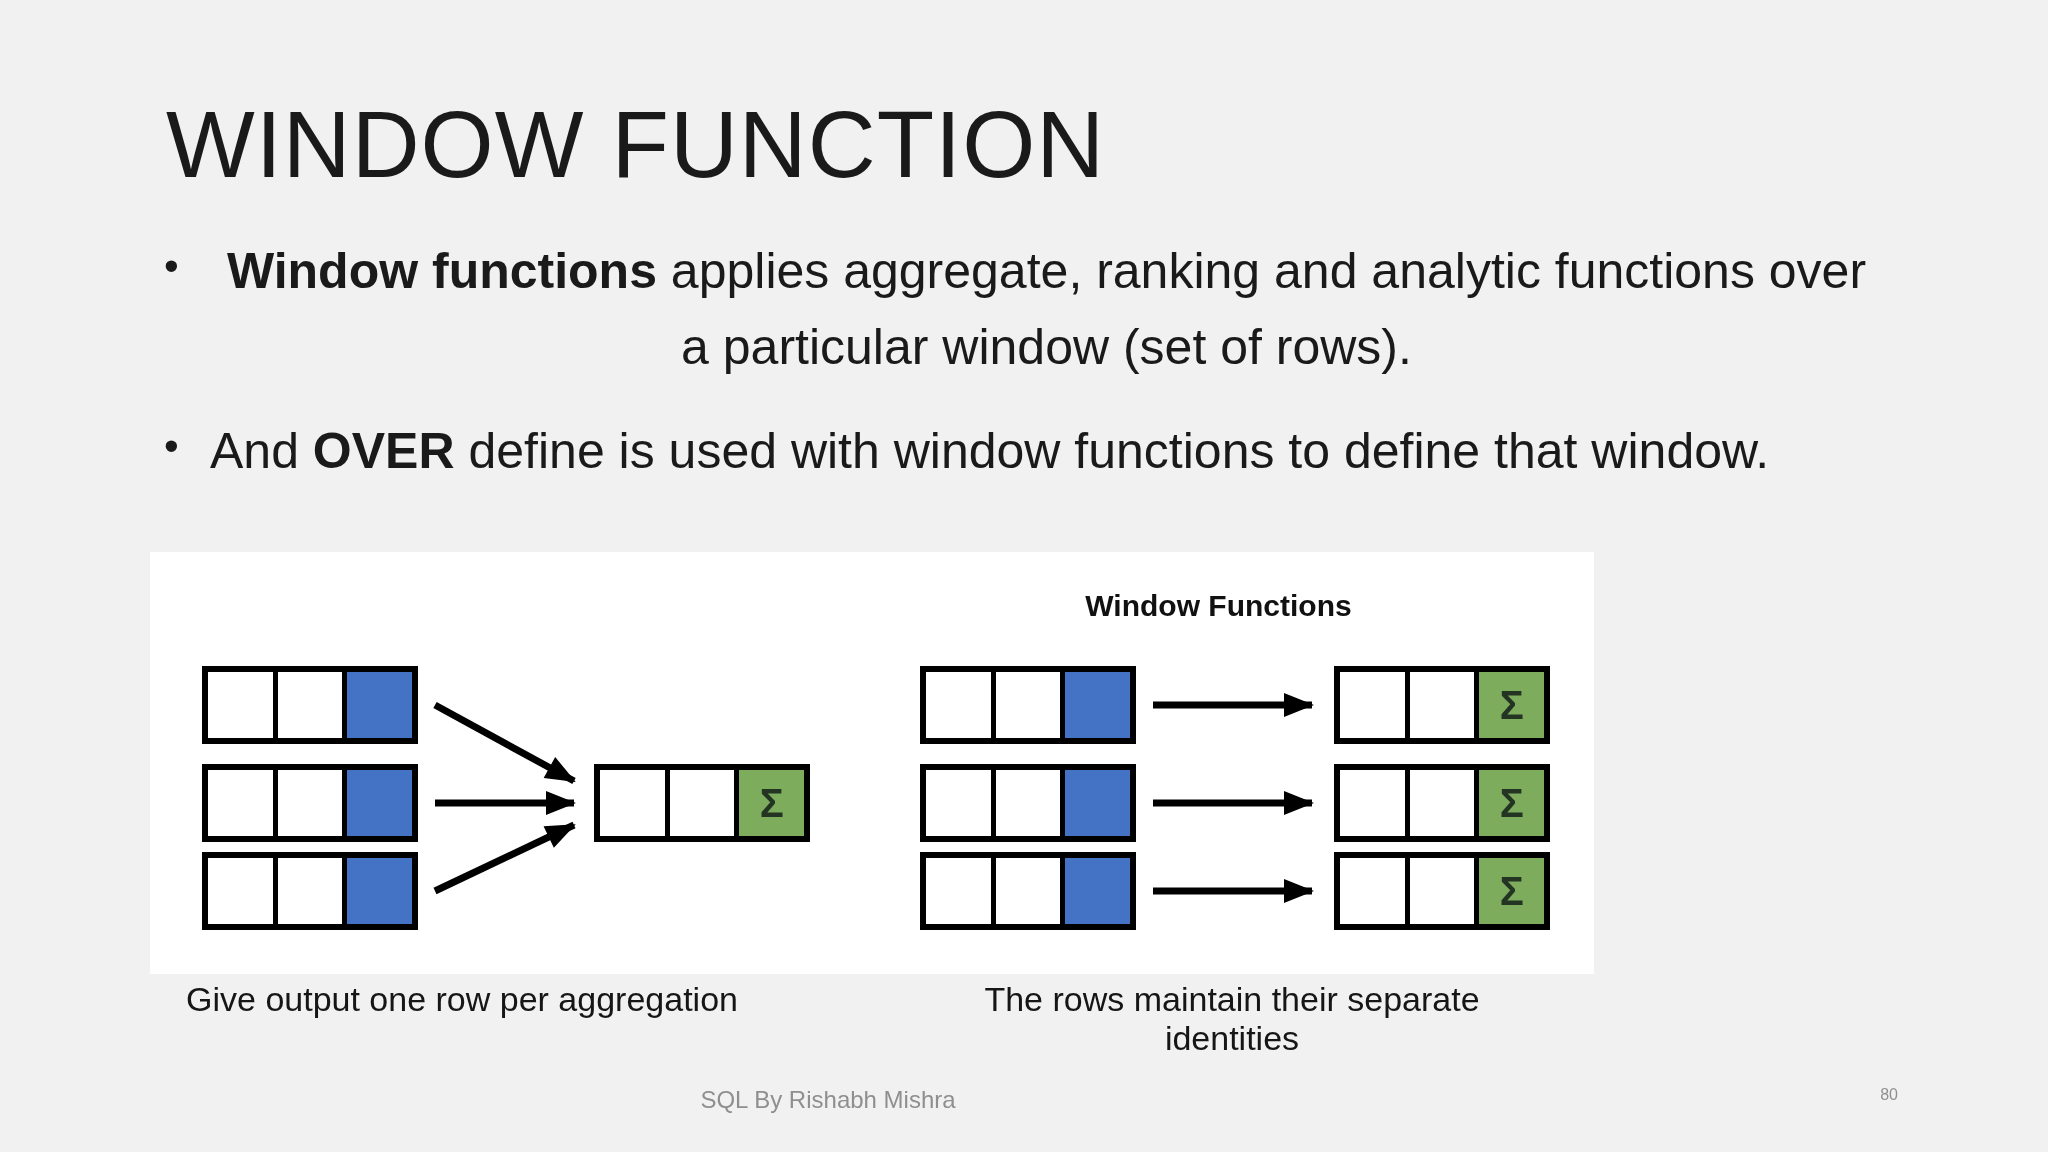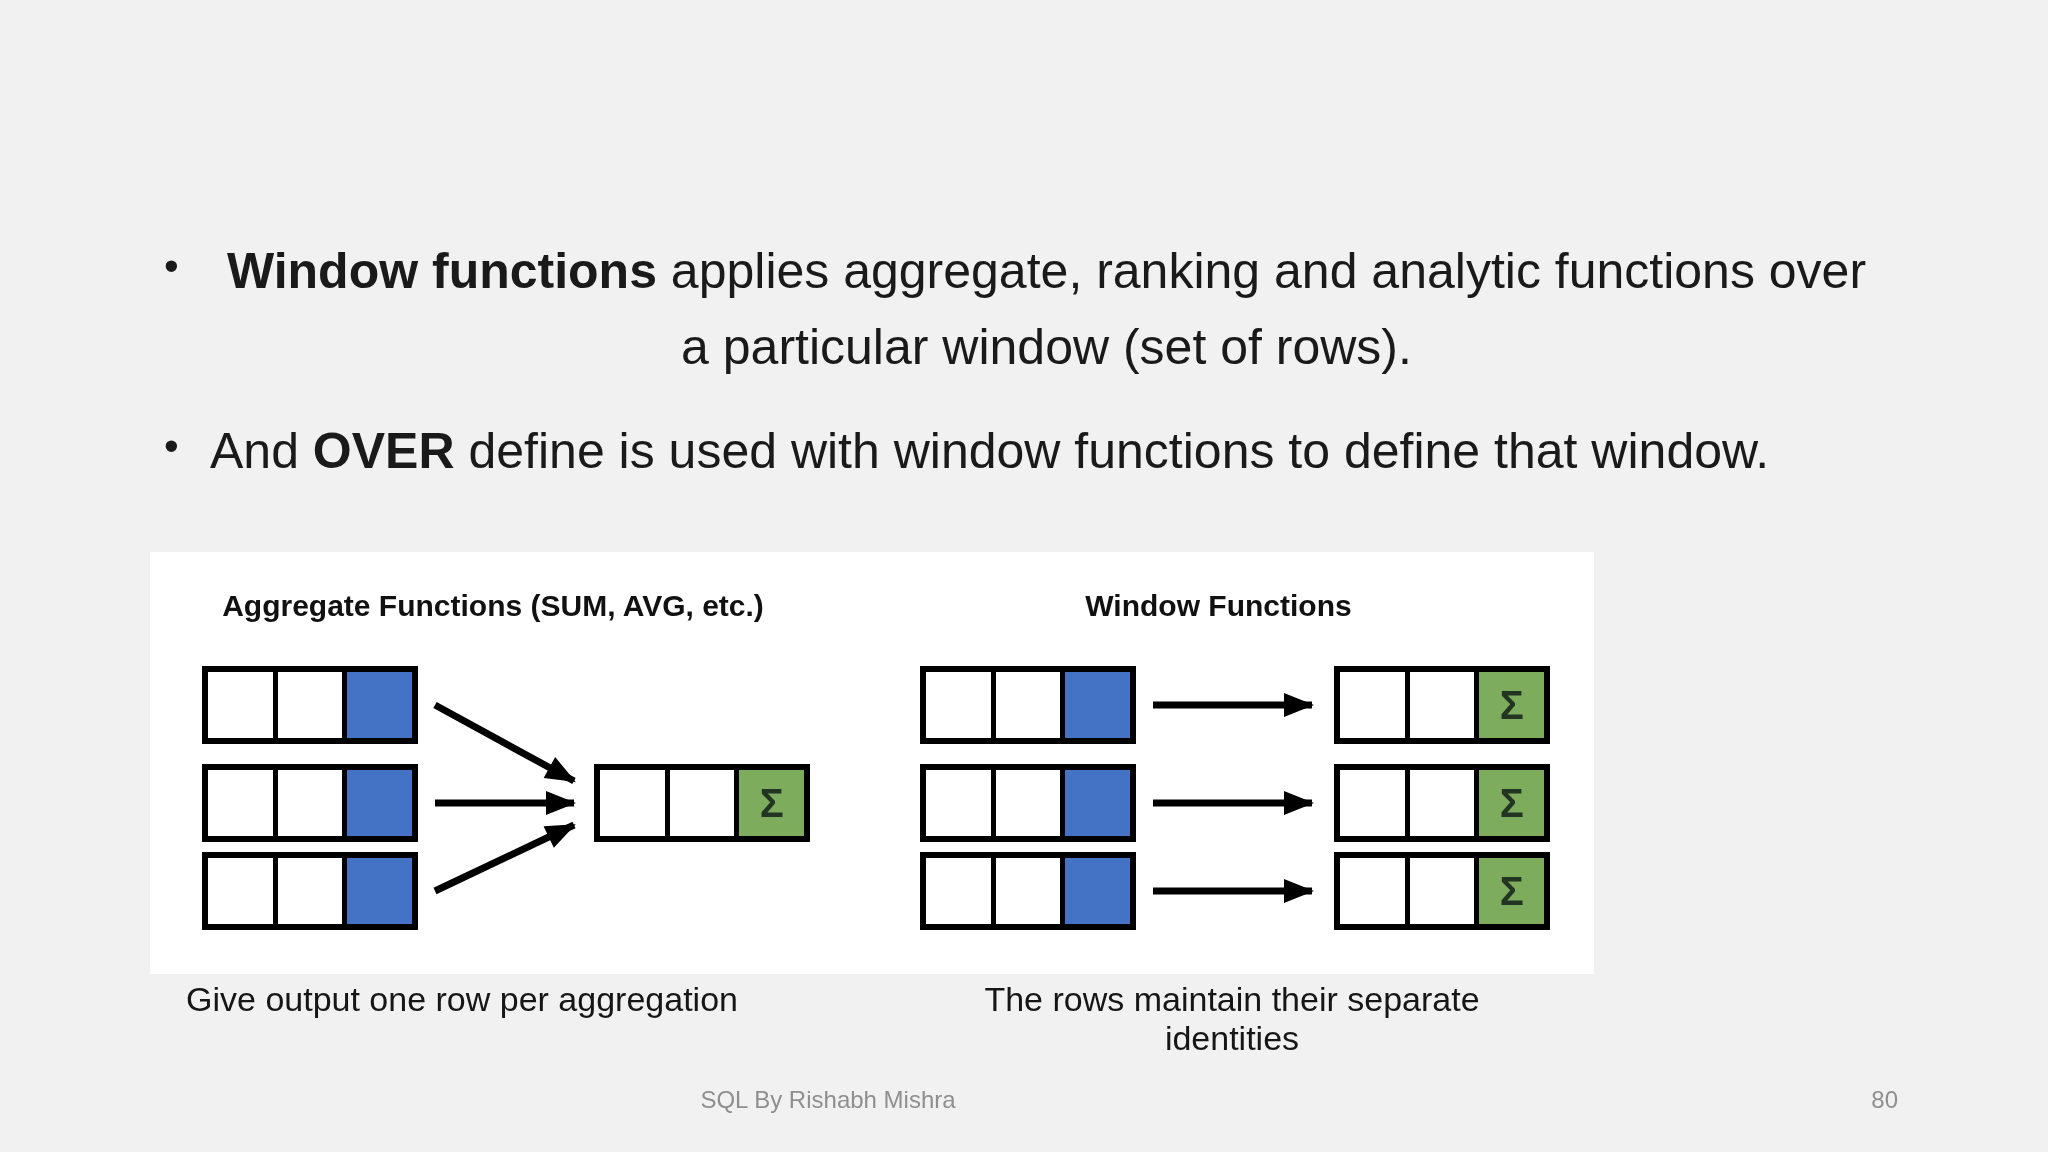--- a/index.html
+++ b/index.html
@@ -61,43 +61,43 @@
   }
   .caption.cleft  { left: 150px; top: 980px; width: 624px; }
   .caption.cright { left: 920px; top: 980px; width: 624px; }
 
   .footer-credit {
     position: absolute; left: 0; top: 1086px; width: 1656px; text-align: center;
     font-size: 24px; color: var(--muted, #8F8F8F);
   }
   .footer-page {
     position: absolute; top: 1086px; right: 150px;
-    font-size: 24px; color: var(--muted, #8F8F8F);
+    font-size: 16px; color: var(--muted, #8F8F8F);
   }
 </style>
 </head>
 <body>
 
 <div class="slide">
 
+  <h1 class="title">WINDOW FUNCTION</h1>
 
   <div class="bullets">
     <div class="bullet">
       <span class="marker">•</span>
       <p><span></span><span class="b">Window functions</span><span> applies aggregate, ranking and analytic functions over a particular window (set of rows).</span></p>
     </div>
     <div class="bullet">
       <span class="marker">•</span>
       <p><span>And </span><span class="b">OVER</span><span> define is used with window functions to define that window.</span></p>
     </div>
   </div>
 
   <div class="panel">
 
-    <div class="dheader hleft">Aggregate Functions (SUM, AVG, etc.)</div>
     <div class="dheader hright">Window Functions</div>
 
     <div class="mrow" style="left:52px; top:114px;">
       <div class="cell"></div>
       <div class="cell"></div>
       <div class="cell blue"></div>
     </div>
     <div class="mrow" style="left:52px; top:212px;">
       <div class="cell"></div>
       <div class="cell"></div>

